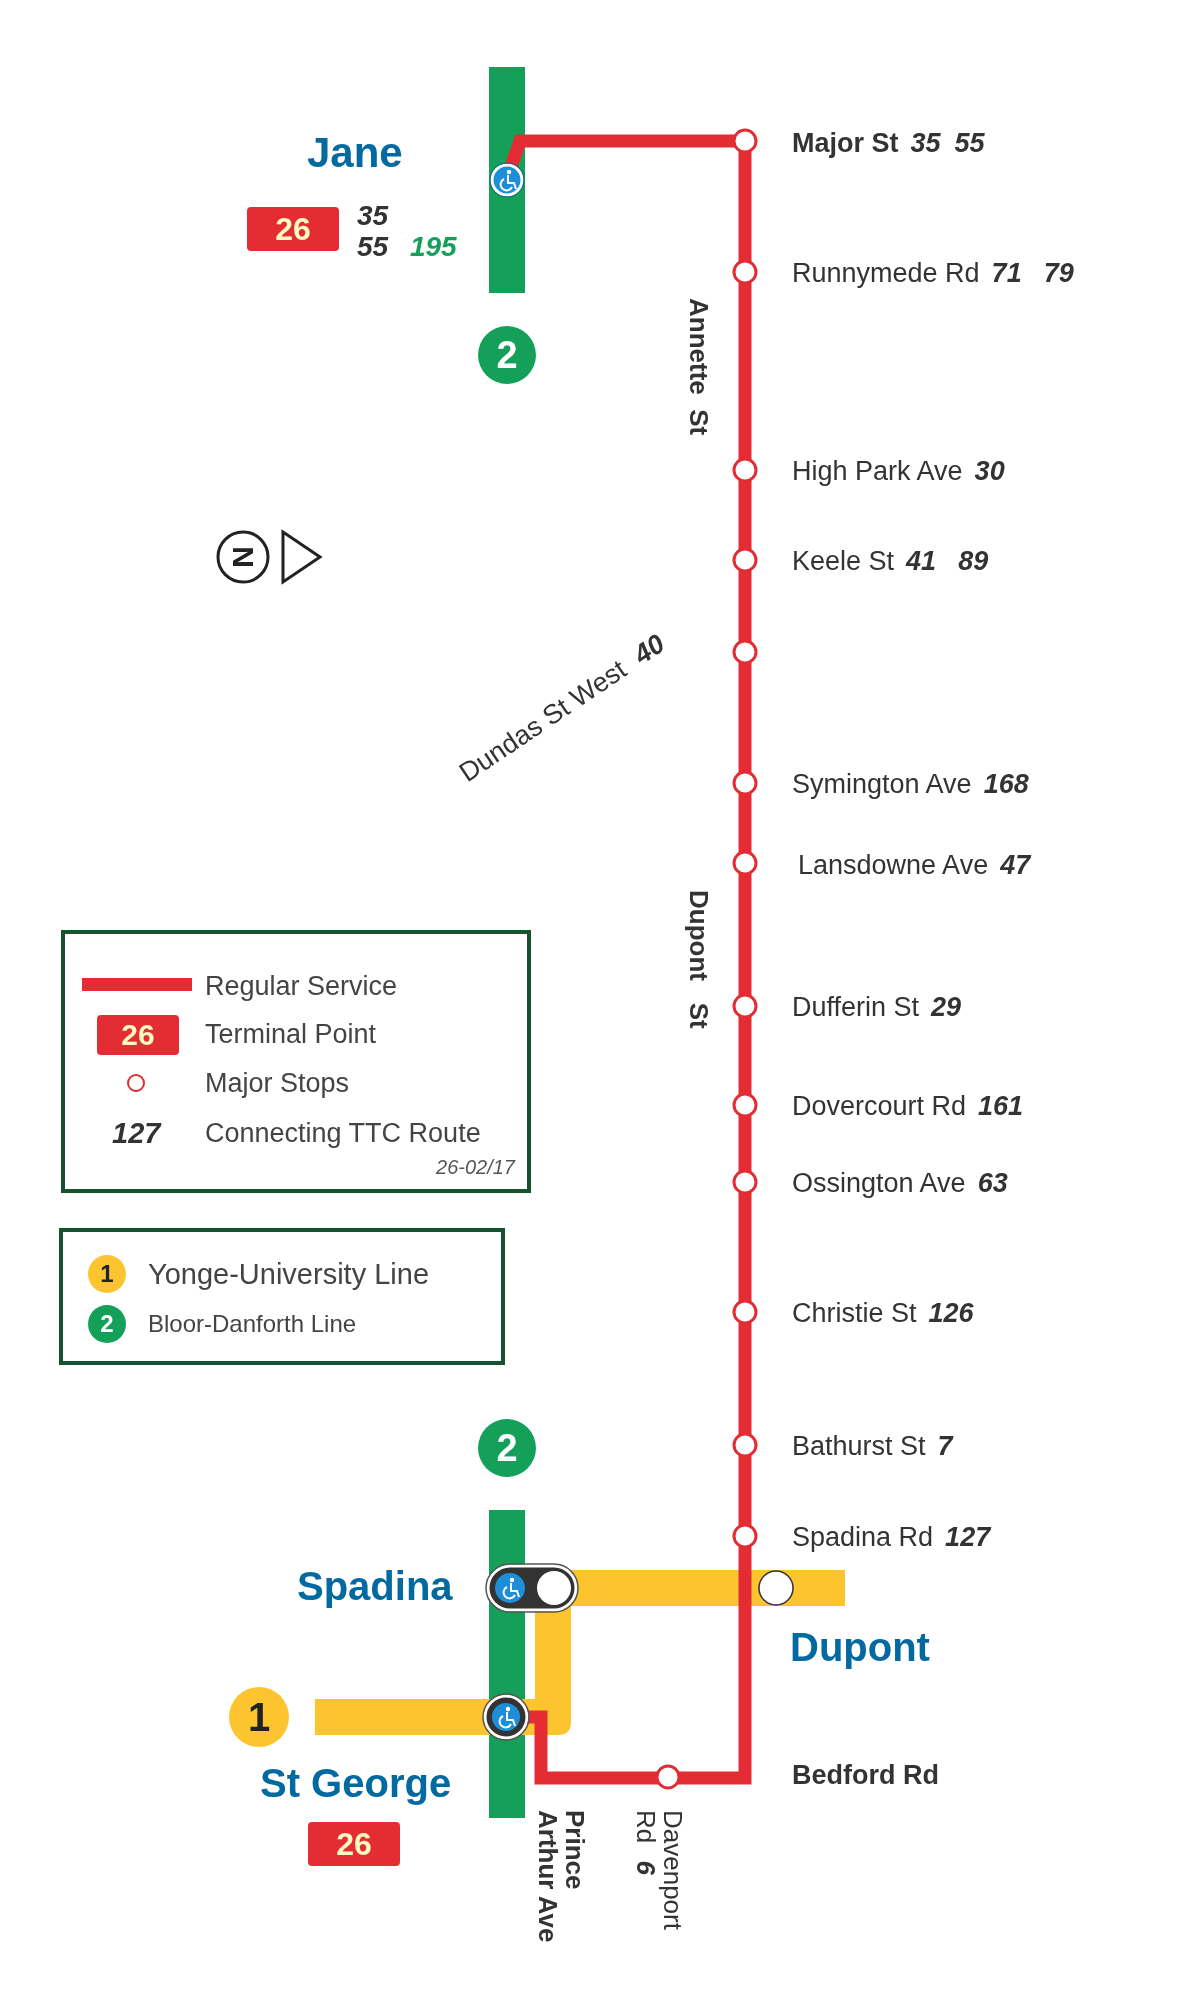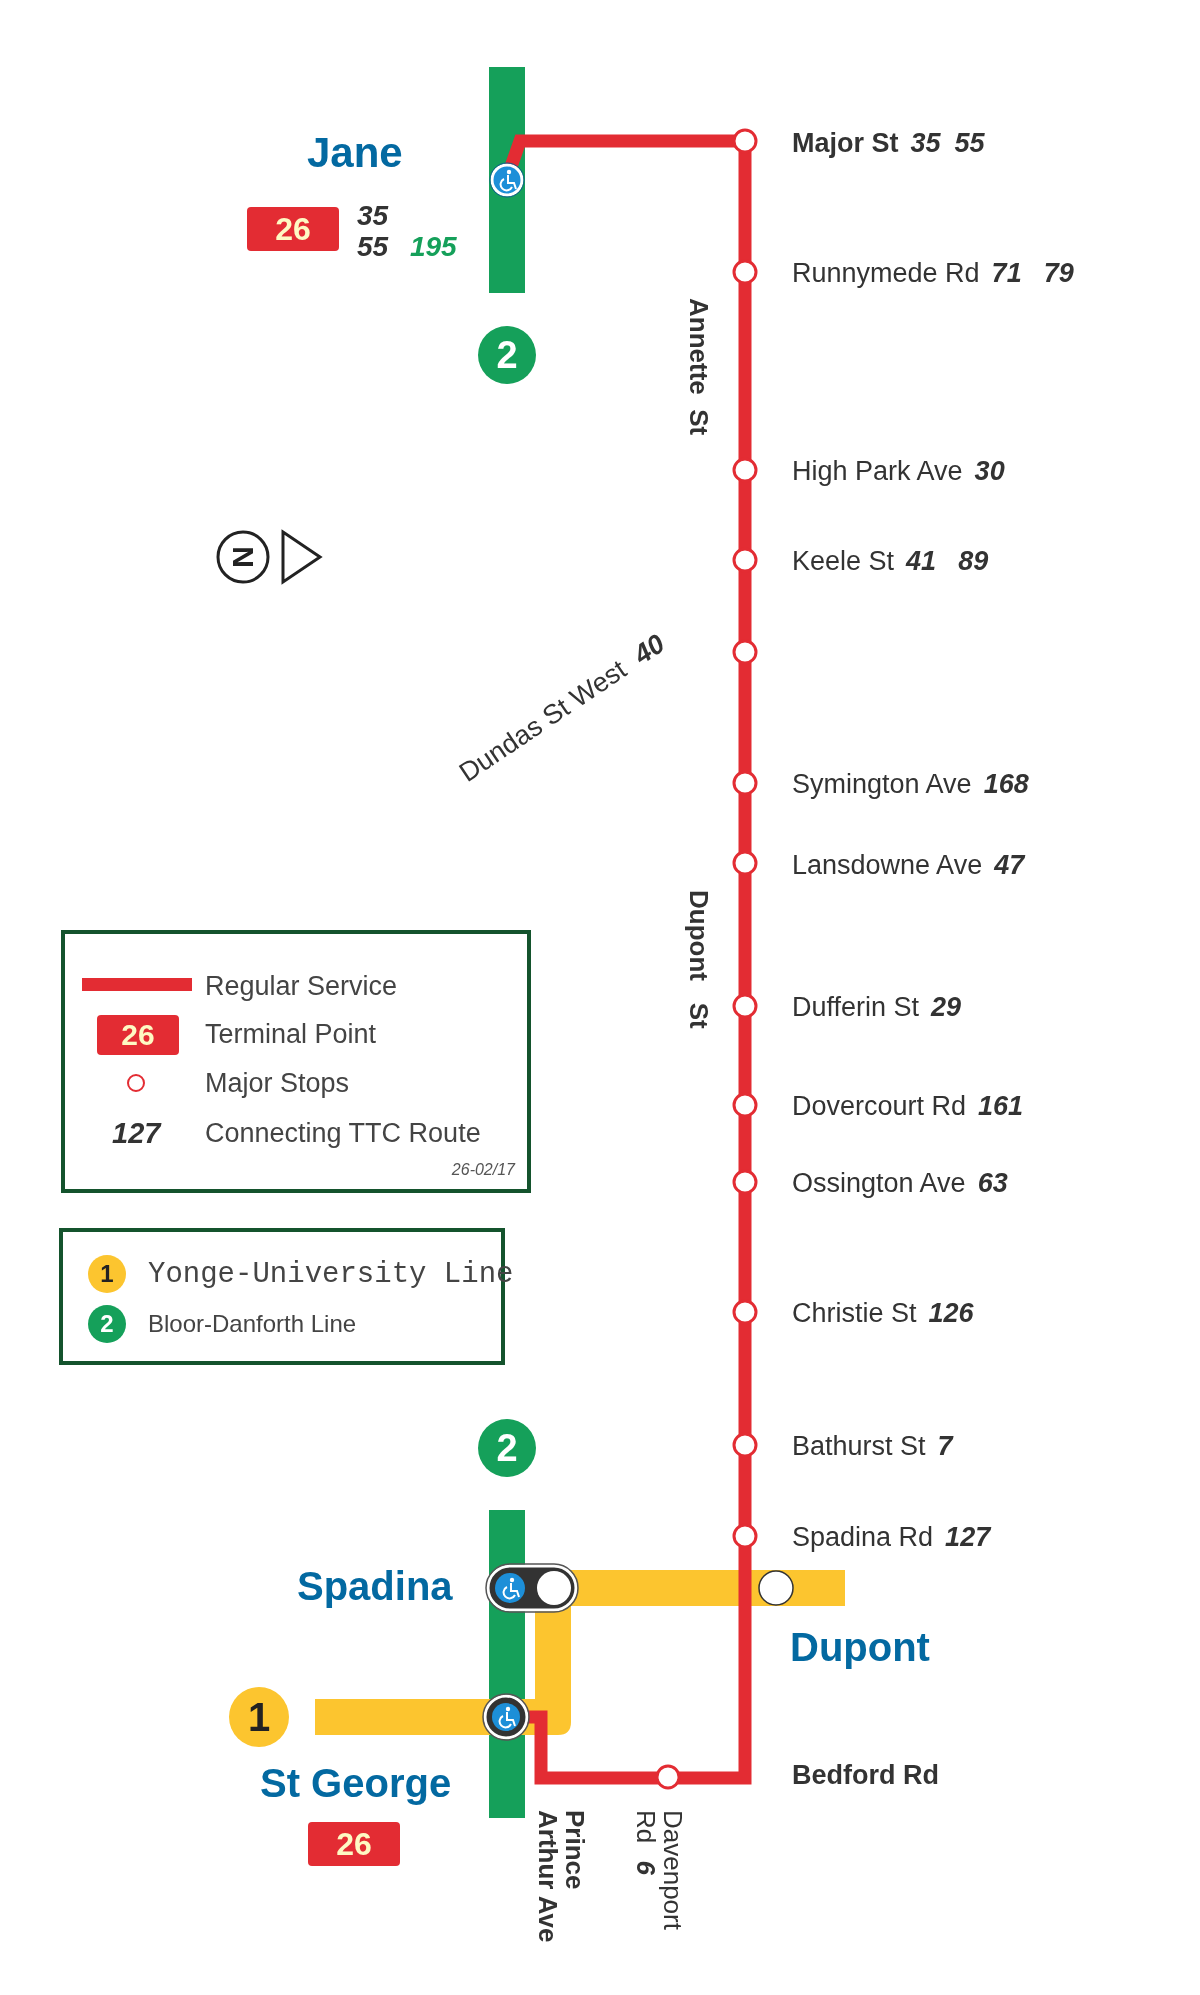--- a/index.html
+++ b/index.html
@@ -122,21 +122,21 @@
 </div>
 <div class="stop-label" style="top:471px;">
   <span>High Park Ave</span><span class="route">30</span>
 </div>
 <div class="stop-label" style="top:561px;">
   <span>Keele St</span><span class="route">41</span><span class="route">89</span>
 </div>
 <div class="stop-label" style="top:784px;">
   <span>Symington Ave</span><span class="route">168</span>
 </div>
-<div class="stop-label" style="top:865px;">
+<div class="stop-label" style="top:865px;margin-left:6px;">
   <span>Lansdowne Ave</span><span class="route">47</span>
 </div>
 <div class="stop-label" style="top:1007px;">
   <span>Dufferin St</span><span class="route">29</span>
 </div>
 <div class="stop-label" style="top:1106px;">
   <span>Dovercourt Rd</span><span class="route">161</span>
 </div>
 <div class="stop-label" style="top:1183px;">
   <span>Ossington Ave</span><span class="route">63</span>
@@ -179,26 +179,26 @@
 
   <div class="badge" style="left:32px;top:81px;width:82px;height:40px;font-size:30px;">26</div>
   <div class="legend-row" style="left:140px;top:100px;">Terminal Point</div>
 
   <div class="abs" style="left:62px;top:140px;width:14px;height:14px;border:2.5px solid #e32c33;border-radius:50%;"></div>
   <div class="legend-row" style="left:140px;top:149px;">Major Stops</div>
 
   <div class="legend-row" style="left:47px;top:199px;font-weight:bold;font-style:italic;color:#333;font-size:29px;">127</div>
   <div class="legend-row" style="left:140px;top:199px;">Connecting TTC Route</div>
 
-  <div class="abs" style="right:12px;bottom:10px;font-size:16px;font-style:italic;color:#555;">26-02/17</div>
+  <div class="abs" style="right:12px;bottom:10px;font-size:20px;font-style:italic;color:#555;">26-02/17</div>
 </div>
 
 <div class="legend" style="left:59px;top:1228px;width:446px;height:137px;">
   <div class="line-circle" style="left:25px;top:23px;width:38px;height:38px;background:#fcc52f;color:#222;font-size:24px;">
     <span>1</span>
   </div>
-  <div class="legend-row" style="left:85px;top:42px;font-size:29px;font-family:Liberation Mono, monospace;">Yonge-University Line</div>
+  <div class="legend-row" style="left:85px;top:42px;font-size:29px;">Yonge-University Line</div>
 
   <div class="line-circle" style="left:25px;top:73px;width:38px;height:38px;background:#15a05a;color:#fff;font-size:24px;">
     <span>2</span>
   </div>
   <div class="legend-row" style="left:85px;top:92px;font-size:24px;">Bloor-Danforth Line</div>
 </div>
 
 </body></html>

